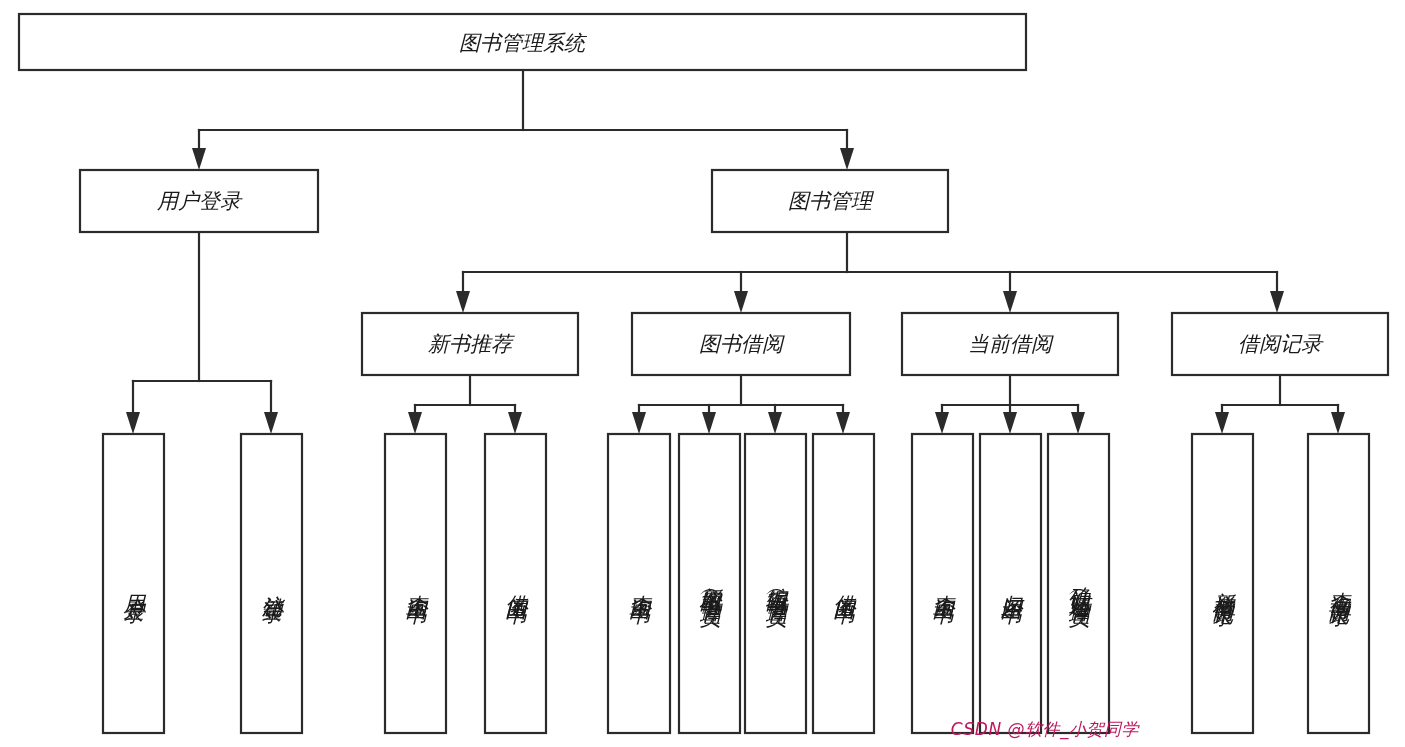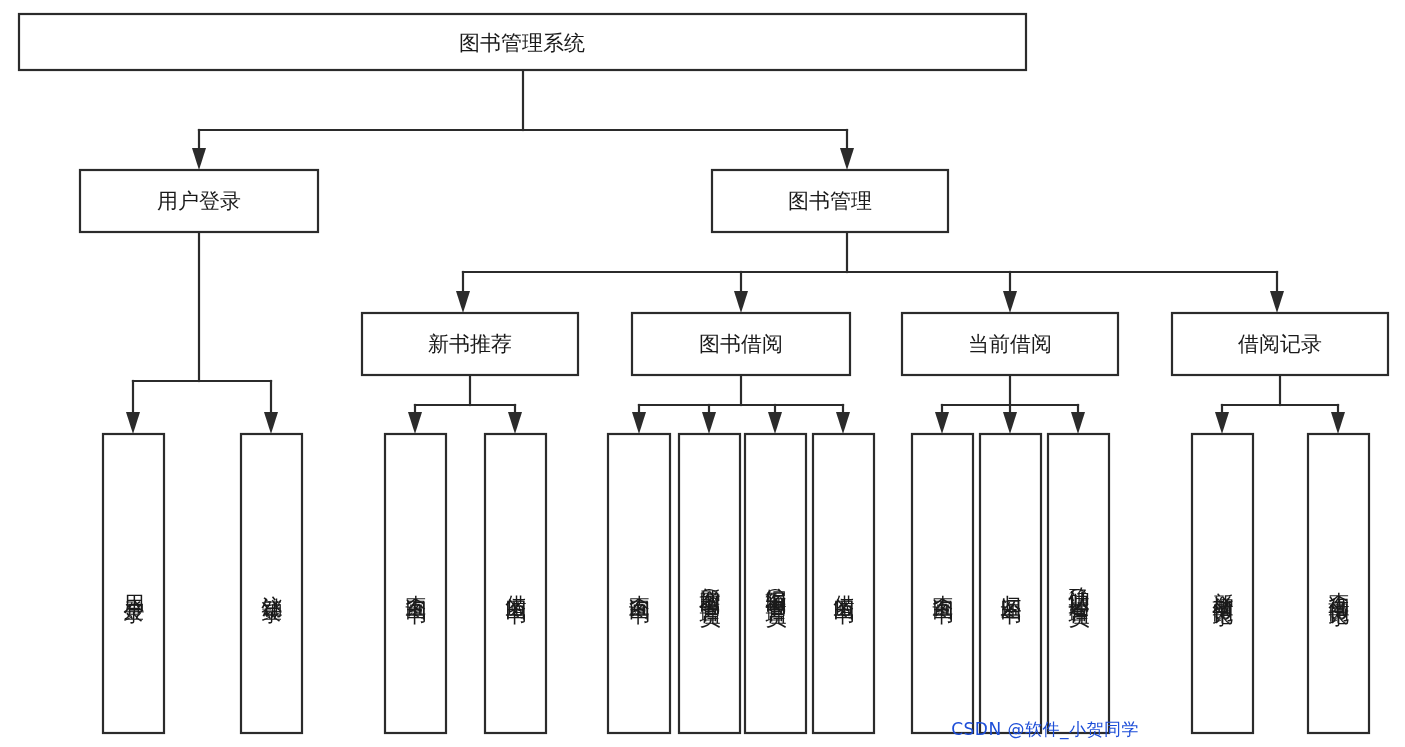--- a/index.html
+++ b/index.html
@@ -11,20 +11,21 @@
     width: 1405px;
     height: 747px;
     font-family: "DejaVu Sans", "Liberation Sans", sans-serif;
     overflow: hidden;
   }
   #diagram-root {
     position: relative;
     width: 1153px;
     height: 747px;
     background: #ffffff;
+    font-style: italic;
   }
   svg.flow {
     position: absolute;
     top: 0;
     left: 0;
     width: 1405px;
     height: 747px;
   }
   .node-box {
     fill: #ffffff;
@@ -65,21 +66,21 @@
     letter-spacing: 3px;
     white-space: nowrap;
     text-align: center;
   }
   .watermark {
     position: absolute;
     right: 14px;
     bottom: 6px;
     font-family: "DejaVu Sans", "Liberation Sans", sans-serif;
     font-size: 17px;
-    color: #1d4ed8;
+    color: #be185d;
     white-space: nowrap;
     letter-spacing: 0.5px;
   }
 </style>
 </head>
 <body>
 
 <div id="diagram-root">
 
   <svg class="flow" viewBox="0 0 1405 747">

